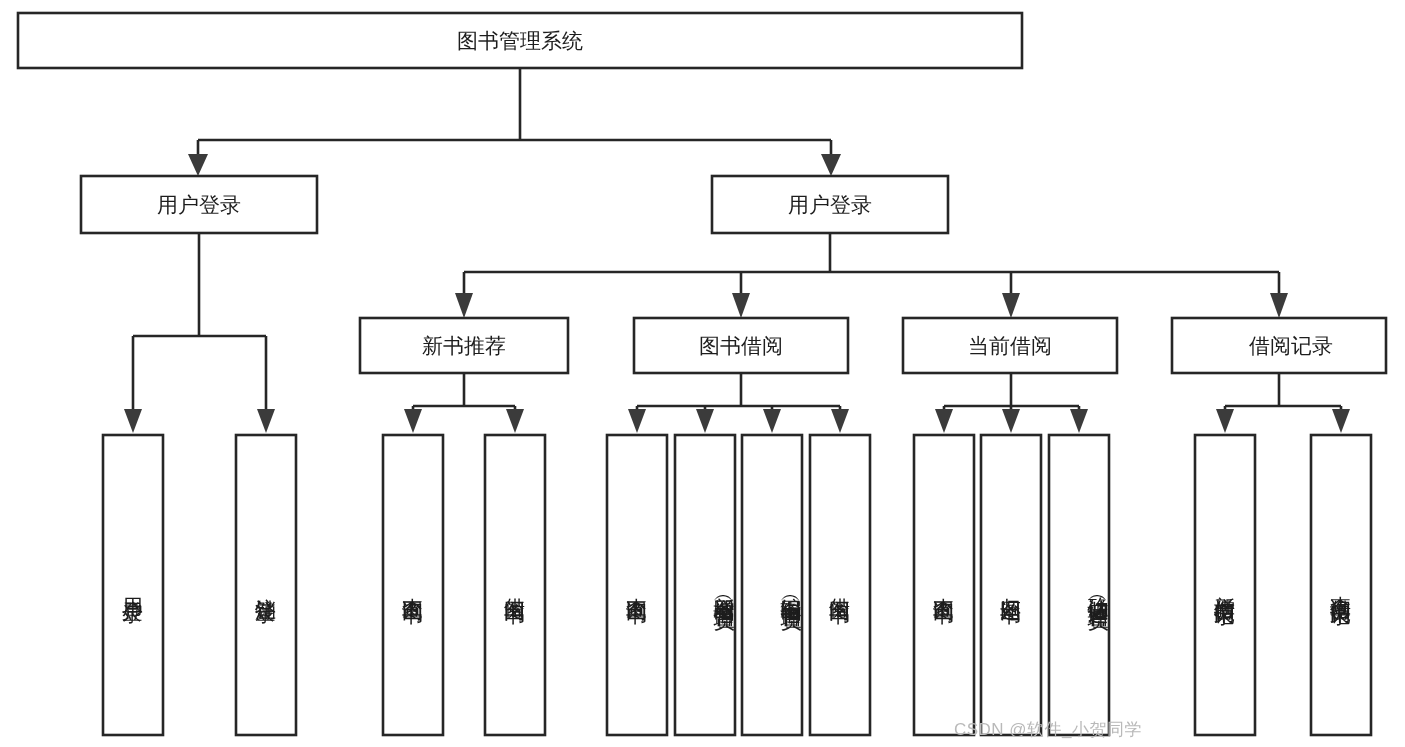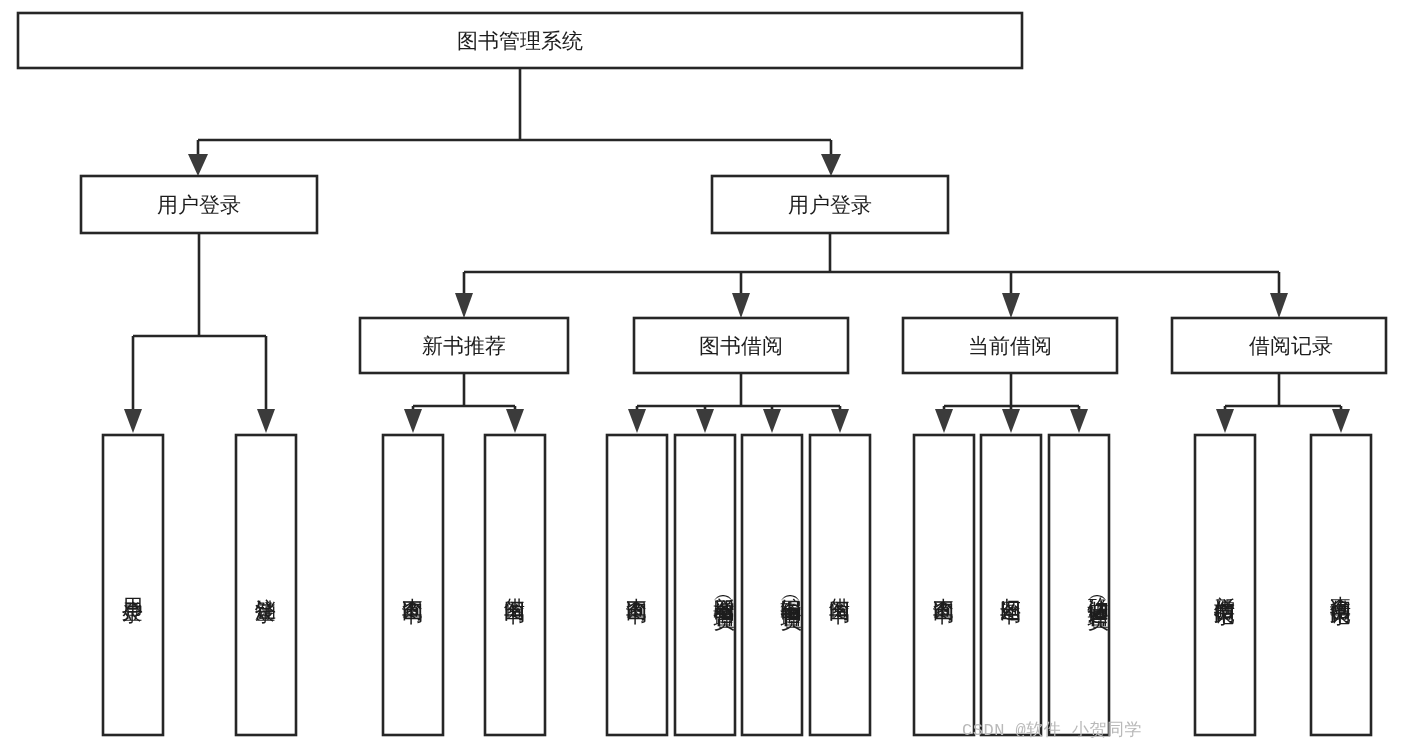--- a/index.html
+++ b/index.html
@@ -64,21 +64,21 @@
     color: #1d1d1d;
     white-space: nowrap;
     pointer-events: none;
   }
   #watermark {
     position: absolute;
     right: 8px;
     bottom: 6px;
     font-size: 17px;
     color: #b9b9b9;
-    font-family: Liberation Mono, monospace;
+    font-family: Liberation Sans, sans-serif;
     letter-spacing: 0.5px;
     white-space: nowrap;
   }
 </style>
 </head>
 <body>
 
 <div id="diagram-root">
 
   <svg id="tree-svg" viewBox="0 0 1405 747">

